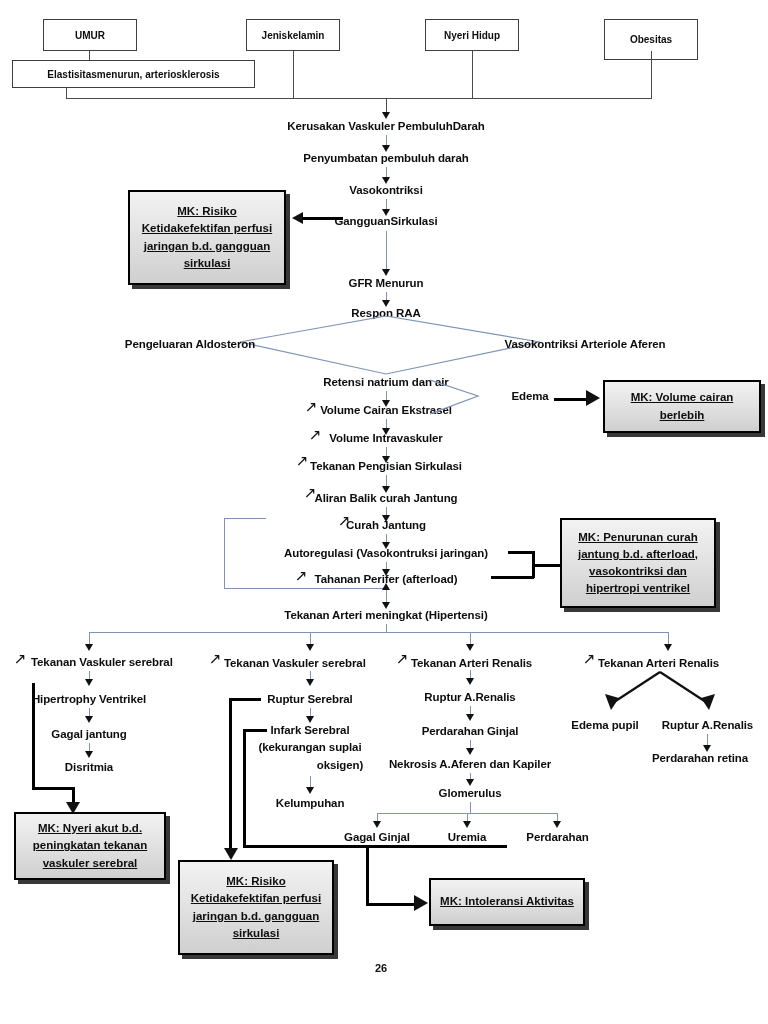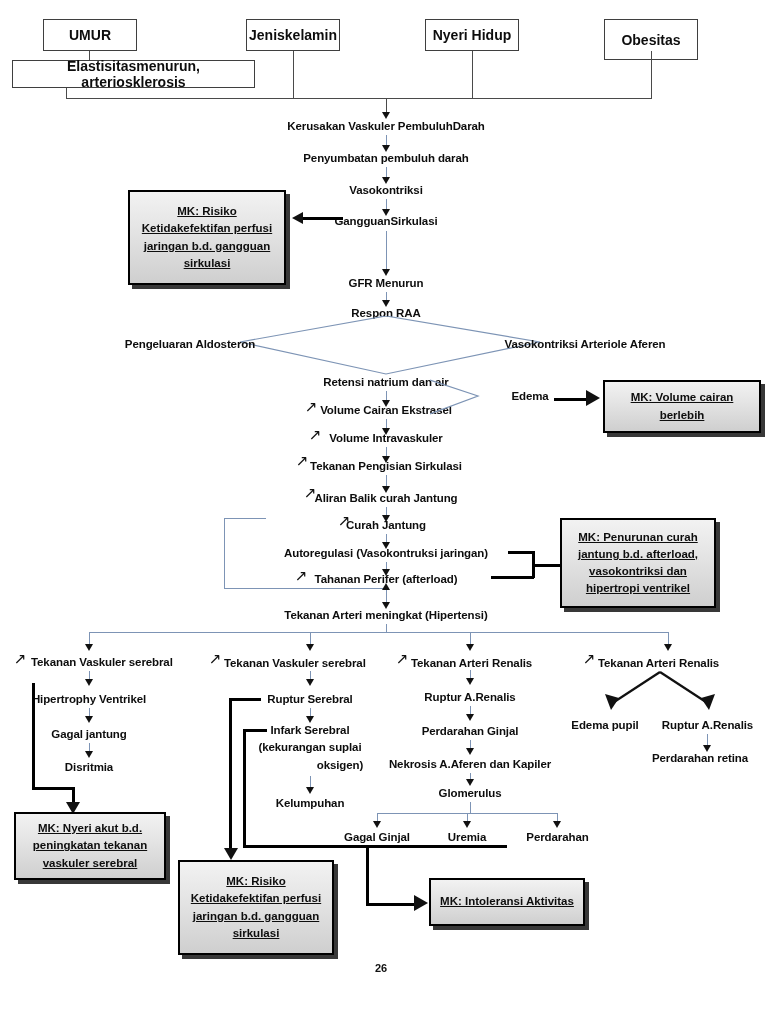--- a/index.html
+++ b/index.html
@@ -22,21 +22,21 @@
     text-align:center;
     white-space:nowrap;
     letter-spacing:-0.1px;
   }
   
   .tbox{
     position:absolute;
     border:1.6px solid #3f3f3f;
     background:#fff;
     display:flex;align-items:center;justify-content:center;
-    font-size:14px;font-weight:700;color:#0d0d0d;
+    font-size:10px;font-weight:700;color:#0d0d0d;
     text-align:center;
     box-sizing:border-box;
   }
   
   .mkbox{
     position:absolute;
     border:2.6px solid #000;
     background:linear-gradient(to bottom,#f2f2f2 0%,#e3e3e3 45%,#cfcfcf 100%);
     box-shadow:4px 4px 0 0 rgba(0,0,0,0.78);
     display:flex;align-items:center;justify-content:center;

